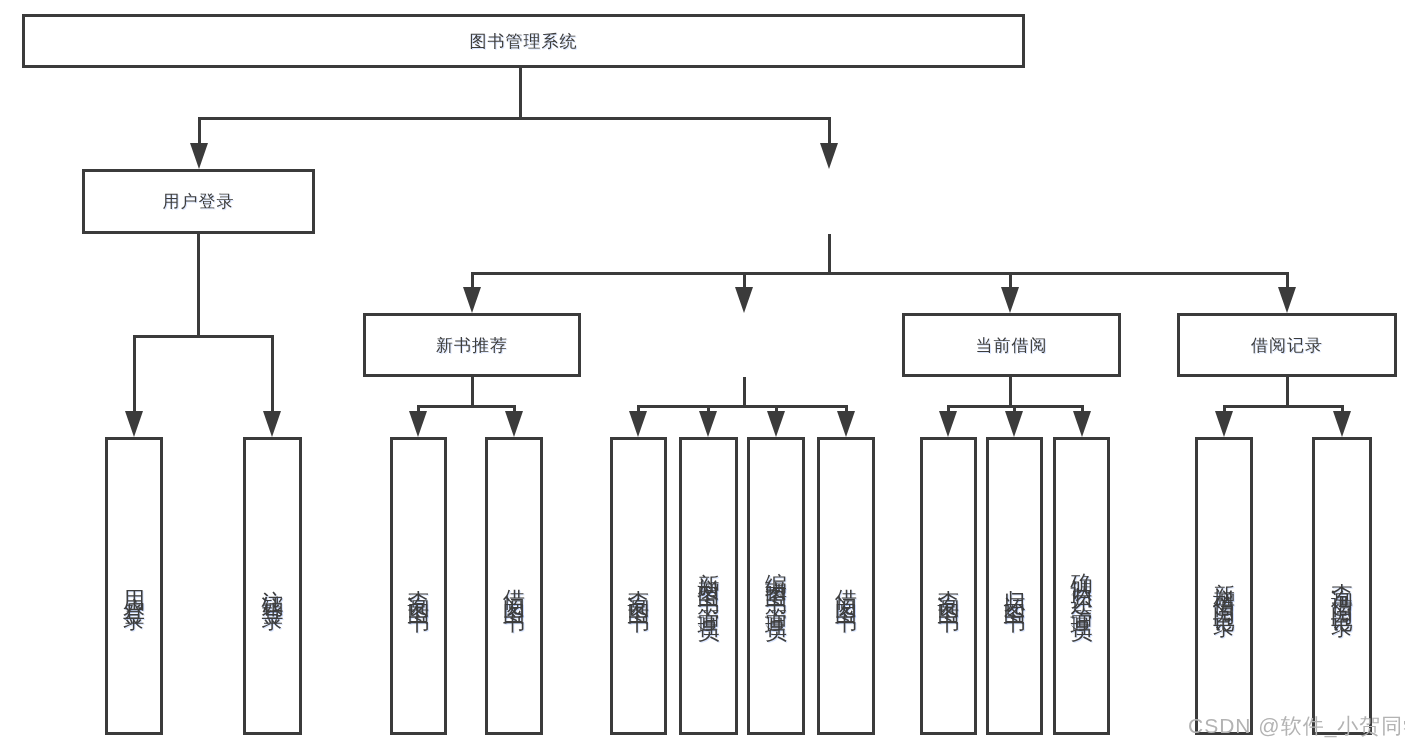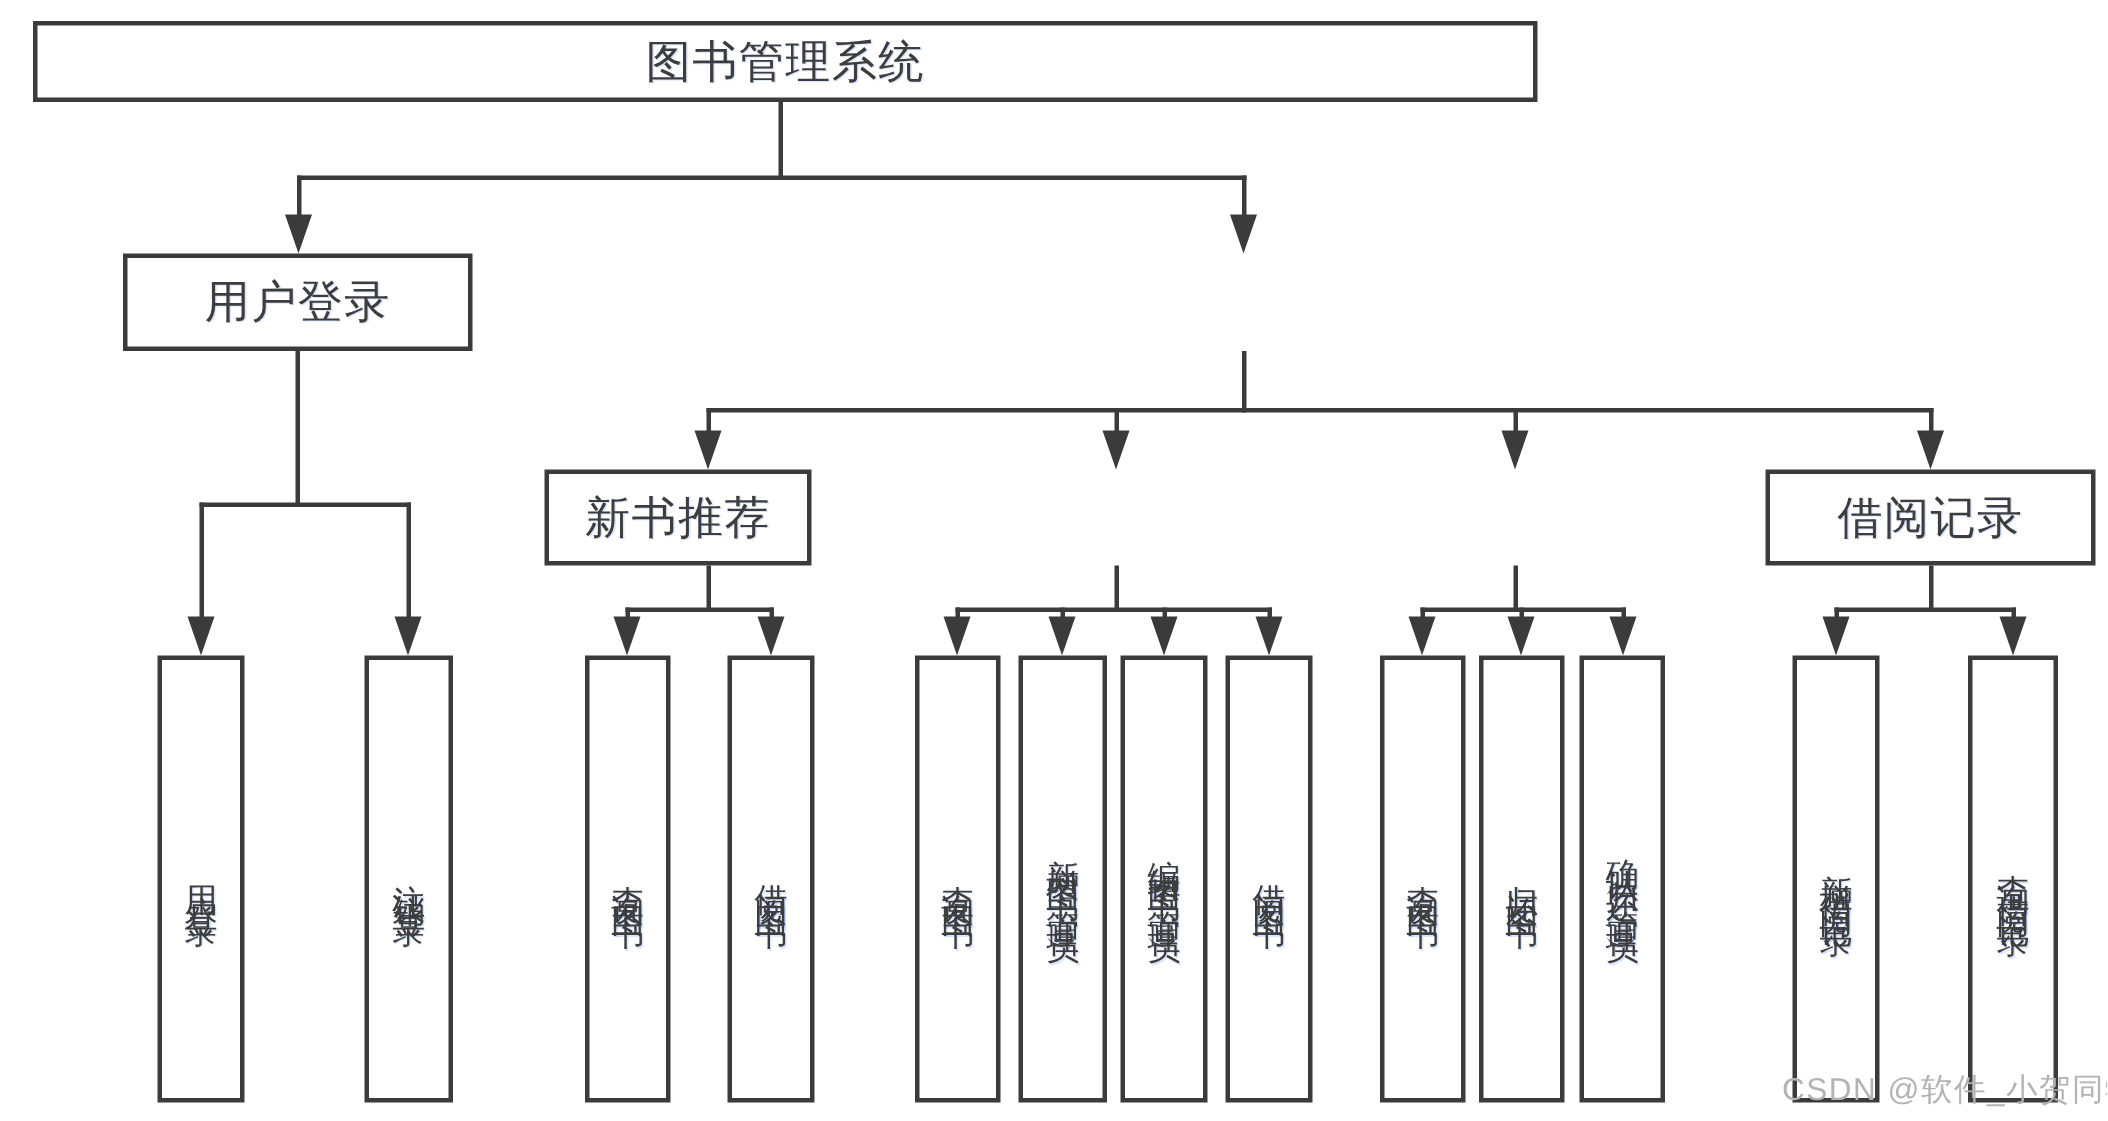--- a/index.html
+++ b/index.html
@@ -11,21 +11,21 @@
   body{font-family:"Liberation Sans","DejaVu Sans",sans-serif;}
   #canvas{
     position:relative;width:1405px;height:747px;background:#fff;overflow:hidden;
   }
   .box{
     position:absolute;box-sizing:border-box;border:3px solid var(--line);
     background:#fff;display:flex;align-items:center;justify-content:center;
     color:var(--text);
   }
   .hlabel{
-    font-size:30px;letter-spacing:1px;color:var(--text);
+    font-size:17px;letter-spacing:1px;color:var(--text);
     text-shadow:1px 1px 0 rgba(130,170,255,.30);
     white-space:nowrap;
   }
   .vbox{z-index:1;}
   .vlabel{
     writing-mode:vertical-rl;text-orientation:mixed;
     font-size:22px;letter-spacing:7px;color:var(--text);
     text-shadow:1px 1px 0 rgba(130,170,255,.30);
     line-height:1;
   }
@@ -72,22 +72,25 @@
   <div class="hl" style="left:471px;top:272px;width:818px"></div>
   <div class="vl" style="left:471px;top:272px;height:17px"></div>
   <div class="ah" style="left:463px;top:287px"></div>
   <div class="vl" style="left:743px;top:272px;height:17px"></div>
   <div class="ah" style="left:735px;top:287px"></div>
   <div class="vl" style="left:1009px;top:272px;height:17px"></div>
   <div class="ah" style="left:1001px;top:287px"></div>
   <div class="vl" style="left:1286px;top:272px;height:17px"></div>
   <div class="ah" style="left:1278px;top:287px"></div>
 
-  <div class="box" style="left:363px;top:313px;width:178px;height:64px">
+  <div class="box" style="left:363px;top:313px;width:218px;height:64px">
     <span class="hlabel">新书推荐</span>
+  </div>
+  <div class="box" style="left:902px;top:313px;width:219px;height:64px">
+    <span class="hlabel">当前借阅</span>
   </div>
   <div class="box" style="left:1177px;top:313px;width:220px;height:64px">
     <span class="hlabel">借阅记录</span>
   </div>
 
   <div class="vl" style="left:471px;top:377px;height:31px"></div>
   <div class="vl" style="left:743px;top:377px;height:31px"></div>
   <div class="vl" style="left:1009px;top:377px;height:31px"></div>
   <div class="vl" style="left:1286px;top:377px;height:31px"></div>
 

